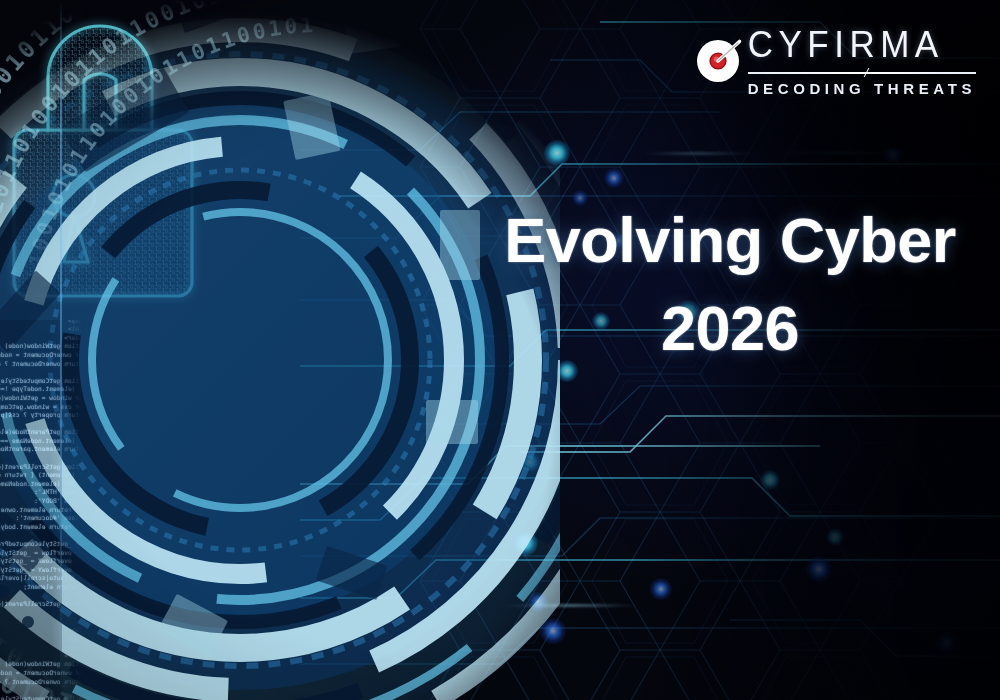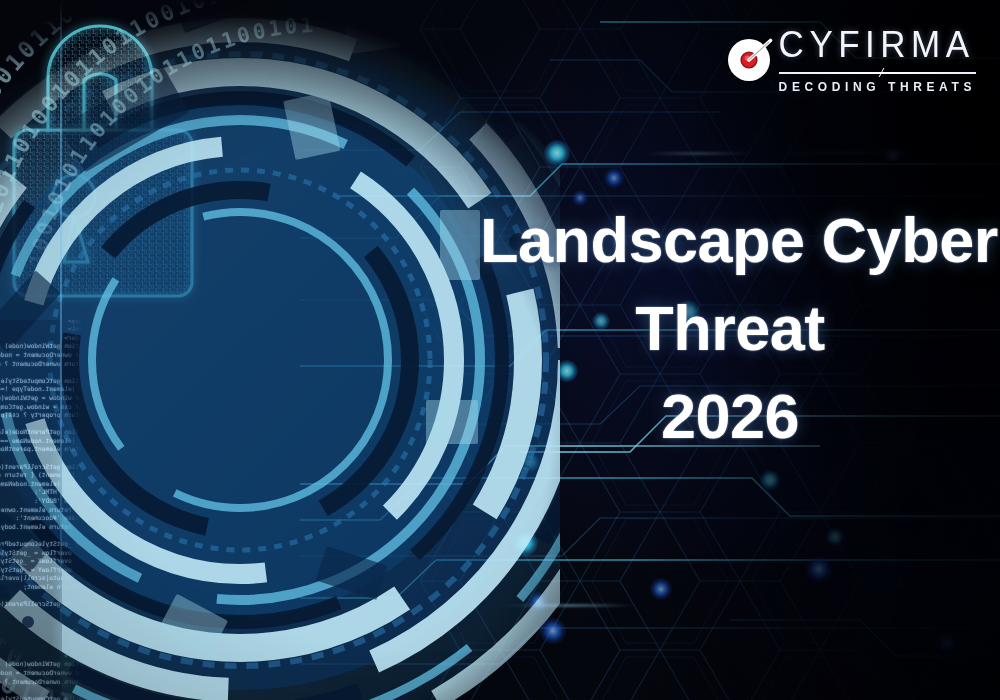--- a/index.html
+++ b/index.html
@@ -151,21 +151,21 @@
     position:absolute;left:0;right:0;top:4px;height:1.6px;
     background:linear-gradient(90deg,#e8eef7,#ffffff 50%,#e8eef7);
   }
   #logo-rule .notch{
     position:absolute;left:52%;top:0px;width:9px;height:9px;
     border-left:1.6px solid #ffffff;
     transform:skewX(-28deg);
   }
   #logo-tag{
     font-family:"Liberation Sans", sans-serif;
-    font-size:12px;line-height:1;
+    font-size:15px;line-height:1;
     font-weight:700;
     letter-spacing:4.6px;
     color:#e9eef7;
     white-space:nowrap;
     text-align:right;
   }
 
   
   #headline{
     position:absolute;left:480px;top:196px;width:500px;
@@ -510,18 +510,17 @@
       <div id="logo-word">CYFIRMA</div>
       <div id="logo-rule">
         <span class="bar"></span>
           <span class="notch"></span>
       </div>
       <div id="logo-tag">DECODING THREATS</div>
     </div>
   </div>
 
   <div id="headline">
-    <span class="hl">Landscape Cyber</span>
-    <span class="hl">Threat</span>
+    <span class="hl">Evolving Cyber</span>
     <span class="hl">2026</span>
   </div>
 
 </div>
 
 </body></html>

